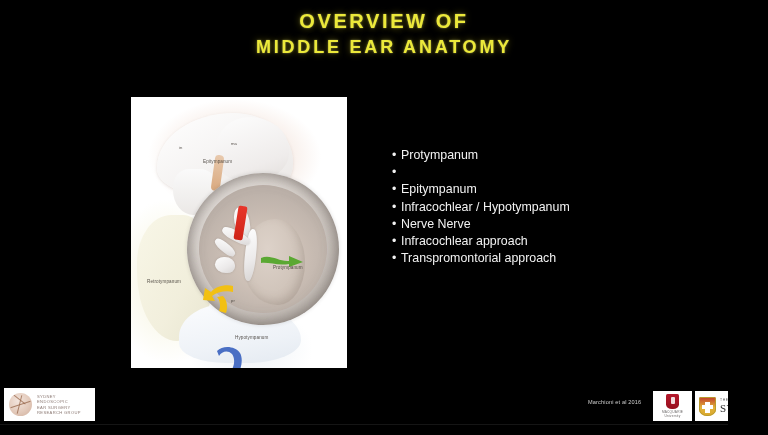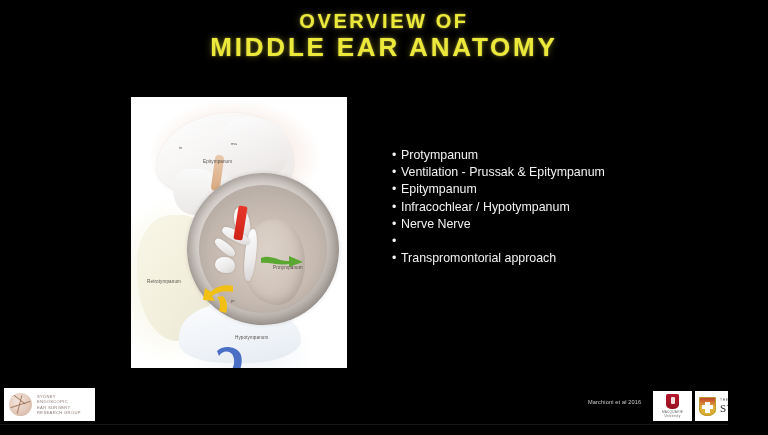--- a/index.html
+++ b/index.html
@@ -32,21 +32,21 @@
   }
   .title-line {
     display: block;
     color: #ece93a;
     font-size: 20px;
     font-weight: bold;
     letter-spacing: 2.6px;
     text-shadow: 0 0 7px rgba(180,170,20,0.55), 0 0 2px rgba(255,255,160,0.5);
   }
   .title-line.l2 {
-    font-size: 26px;
+    font-size: 18px;
     letter-spacing: 2.8px;
   }
 
   
   .figure-panel {
     position: absolute;
     left: 131px;
     top: 97px;
     width: 216px;
     height: 271px;
@@ -427,36 +427,36 @@
     </div>
   </div>
 
   <div class="bullets">
     <div class="bullet-row">
       <span class="bullet-dot">•</span>
       <span>Protympanum</span>
     </div>
     <div class="bullet-row">
       <span class="bullet-dot">•</span>
-      <span>Ventilation - Prussak &amp; Epitympanum</span>
     </div>
     <div class="bullet-row">
       <span class="bullet-dot">•</span>
       <span>Epitympanum</span>
     </div>
     <div class="bullet-row">
       <span class="bullet-dot">•</span>
       <span>Infracochlear / Hypotympanum</span>
     </div>
     <div class="bullet-row">
       <span class="bullet-dot">•</span>
       <span>Nerve Nerve</span>
     </div>
     <div class="bullet-row">
       <span class="bullet-dot">•</span>
+      <span>Infracochlear approach</span>
     </div>
     <div class="bullet-row">
       <span class="bullet-dot">•</span>
       <span>Transpromontorial approach</span>
     </div>
   </div>
 
   <div class="bottom-strip">
     <div class="hairline"></div>
   </div>

